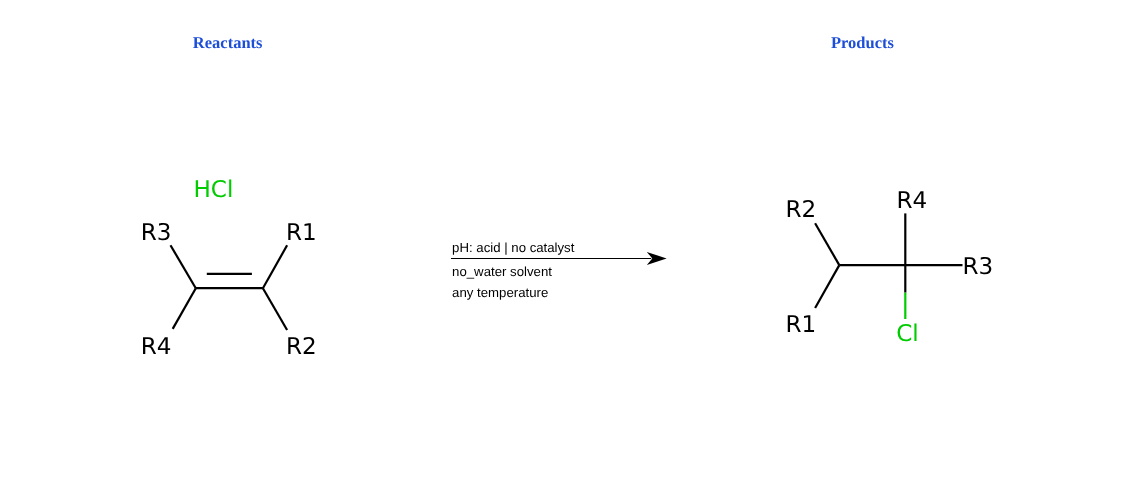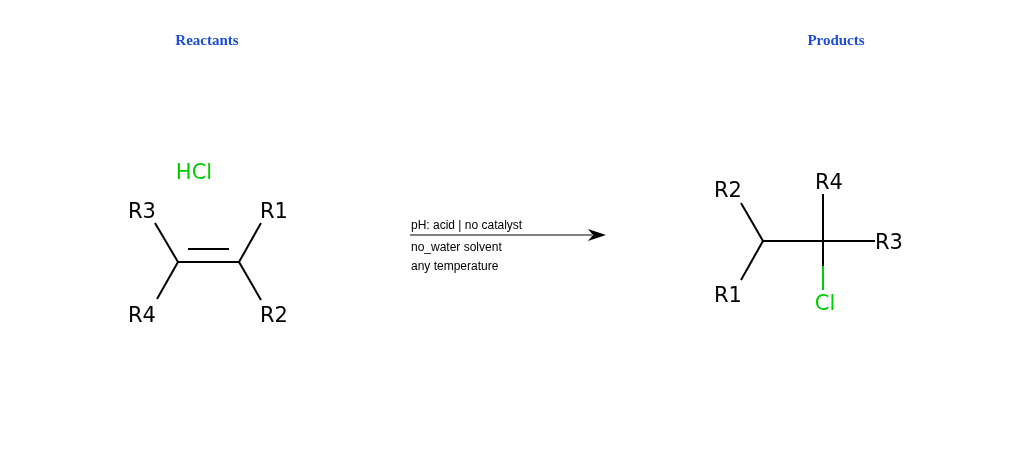--- a/index.html
+++ b/index.html
@@ -10,21 +10,21 @@
     transform: translateX(-50%); white-space: nowrap; margin-top: 24px;
   }
   svg.scene { position: absolute; left: 0; top: 0; }
   .atom { font-family: "DejaVu Sans", sans-serif; font-size: 21px; }
   .cond { font-family: "Liberation Sans", sans-serif; font-size: 12px; fill: #000; }
 </style>
 </head>
 <body>
 
 <div class="heading" style="left:207px;">Reactants</div>
-<div class="heading" style="left:836px;">Products</div>
+<div class="heading" style="left:784px;">Products</div>
 
 <svg class="scene" width="1024" height="450" viewBox="0 0 1024 450">
 
   <text class="atom" x="194" y="179" text-anchor="middle" fill="#00cc00">HCl</text>
 
   <g stroke="#000" stroke-width="2" fill="none">
     <line x1="178" y1="262" x2="239" y2="262"></line>
     <line x1="188" y1="249" x2="229" y2="249"></line>
     <line x1="178" y1="262" x2="155" y2="223"></line>
     <line x1="178" y1="262" x2="157" y2="299"></line>

